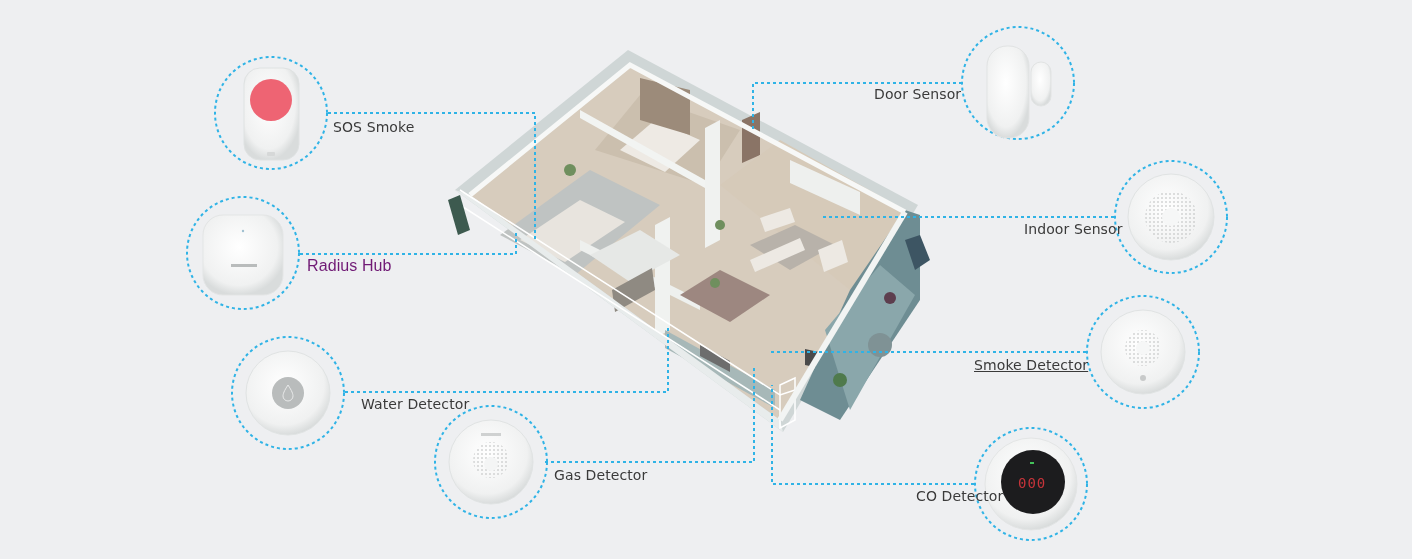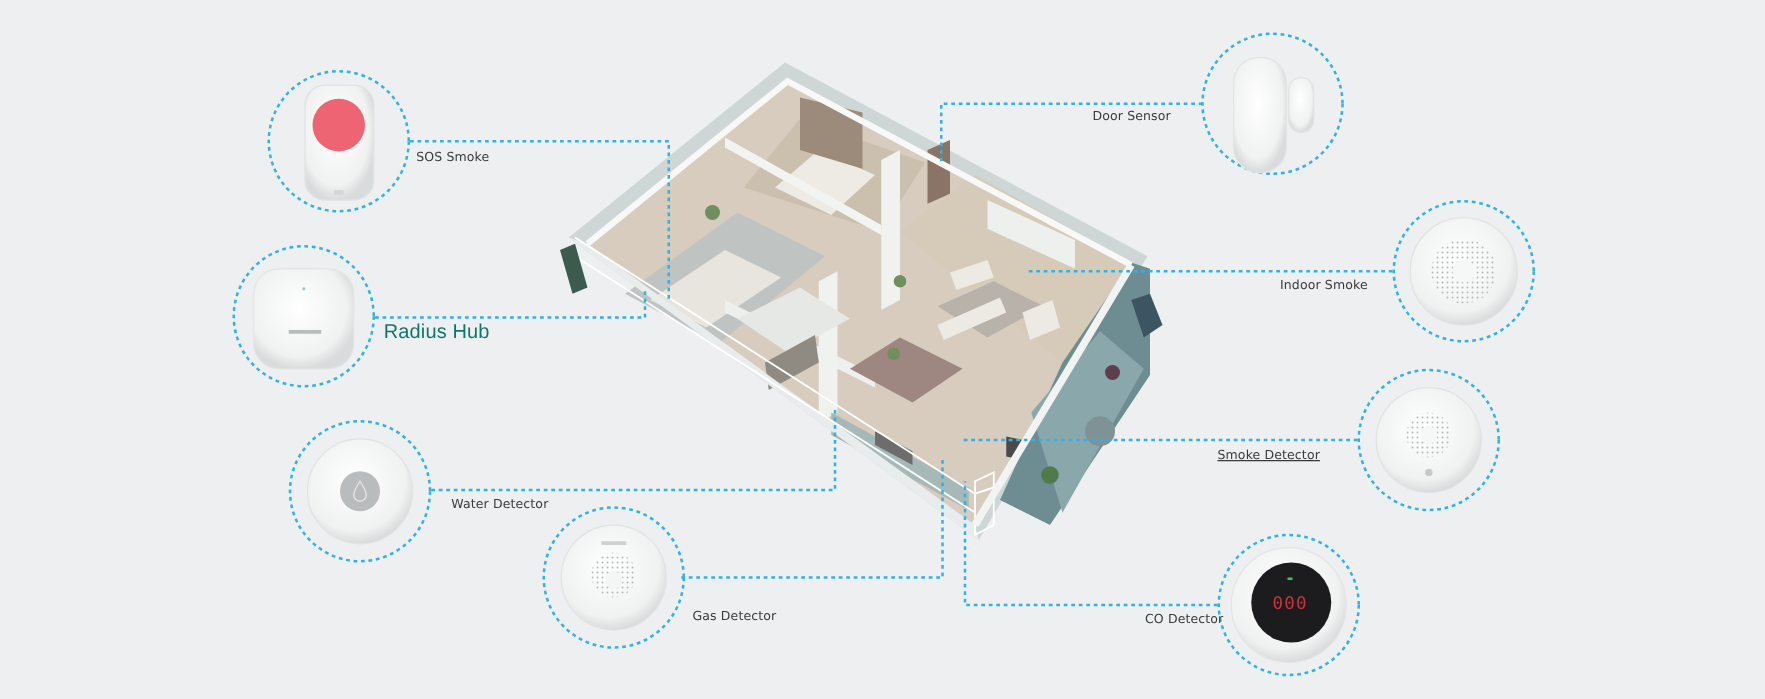--- a/index.html
+++ b/index.html
@@ -1,20 +1,20 @@
 <!DOCTYPE html>
 <html><head>
 <meta charset="utf-8">
 <style>
   html, body { margin:0; padding:0; }
   body { width:1412px; height:559px; background:#eeeff1; overflow:hidden; font-family:"DejaVu Sans", sans-serif; }
   .stage { position:relative; width:1412px; height:559px; background:#eeeff1; }
   svg.layer { position:absolute; left:0; top:0; }
-  .label { position:absolute; font-size:10px; color:#3a3a3a; white-space:nowrap; line-height:16px; letter-spacing:0.1px; }
-  .label.hub { font-family:"Liberation Sans", sans-serif; font-size:16px; color:#0f766e; }
+  .label { position:absolute; font-size:14px; color:#3a3a3a; white-space:nowrap; line-height:16px; letter-spacing:0.1px; }
+  .label.hub { font-family:"Liberation Sans", sans-serif; font-size:16px; color:#701a75; }
 </style>
 </head>
 <body>
 
 <div class="stage">
 
   <svg class="layer" width="1412" height="559">
 
     <polygon points="455,190 628,50 918,205 783,432" fill="#cfd6d6"></polygon>
 
@@ -156,19 +156,19 @@
       <circle cx="1033" cy="482" r="32" fill="#1c1c1e"></circle>
       <rect x="1030" y="462" width="4" height="2" fill="#43c15a"></rect>
     </g>
   </svg>
 
   <div class="label" style="left:1018px; top:475px; font-family:'DejaVu Sans Mono', monospace; font-size:14px; color:#c6343a; letter-spacing:1px;text-align:right;">000</div>
 
   <div class="label" style="left:333px; top:119px;">SOS Smoke</div>
   <div class="label hub" style="left:307px; top:258px;">Radius Hub</div>
   <div class="label" style="left:351px; top:396px;margin-left:10px;">Water Detector</div>
-  <div class="label" style="left:554px; top:467px;margin-top:19px;">Gas Detector</div>
+  <div class="label" style="left:554px; top:467px;">Gas Detector</div>
   <div class="label" style="left:874px; top:86px;">Door Sensor</div>
-  <div class="label" style="left:1024px; top:221px;">Indoor Smoke</div>
+  <div class="label" style="left:1024px; top:221px;">Indoor Sensor</div>
   <div class="label" style="left:974px; top:357px;text-decoration:underline;">Smoke Detector</div>
   <div class="label" style="left:916px; top:488px;">CO Detector</div>
 
 </div>
 
 </body></html>

